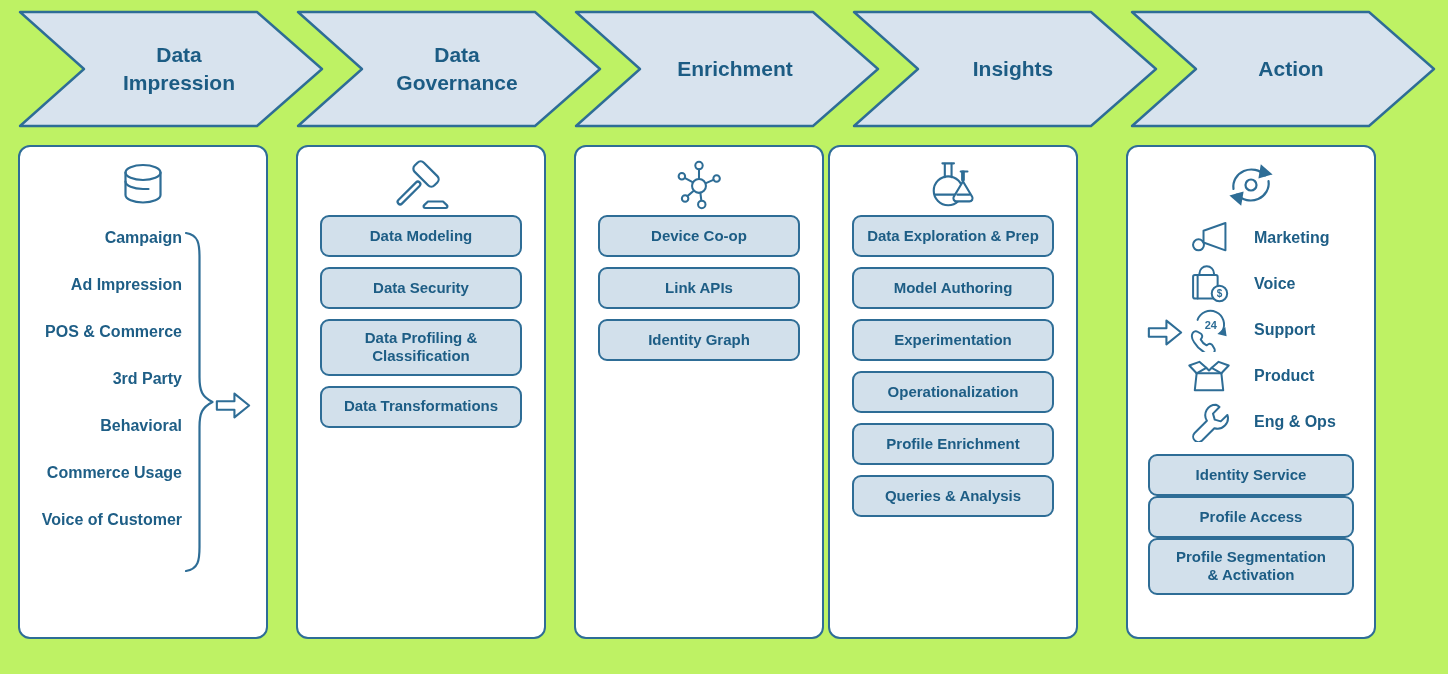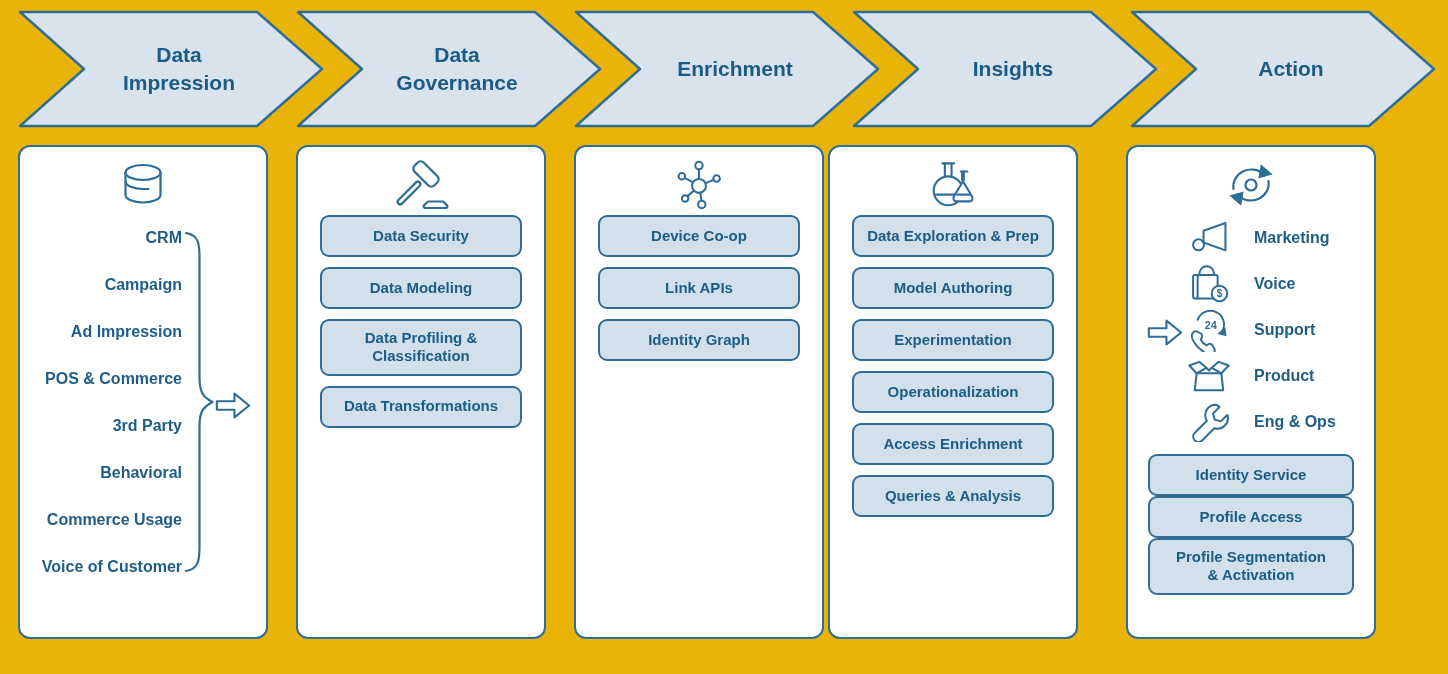--- a/index.html
+++ b/index.html
@@ -1,17 +1,17 @@
 <!DOCTYPE html>
 <html><head>
 <meta charset="utf-8">
 <style>
   html,body{margin:0;padding:0;background:#ffffff;}
   .canvas{
-    position:relative;width:1448px;height:674px;background:#eab308;overflow:hidden;
+    position:relative;width:1448px;height:674px;background:#bef264;overflow:hidden;
     font-family:"Liberation Sans","DejaVu Sans",sans-serif;font-weight:700;color:#1c5c84;
   }
   
   .chevron{position:absolute;top:10px;width:306px;height:118px;}
   .chevron svg{position:absolute;left:0;top:0;}
   .chev-poly{fill:#d8e3ee;stroke:#2e6d96;stroke-width:2.4;stroke-linejoin:round;}
   .chev-label{
     position:absolute;left:46px;width:230px;top:50%;transform:translateY(-50%);
     text-align:center;font-size:21px;line-height:1.32;color:#1c5c84;
   }
@@ -99,21 +99,20 @@
 
   <div class="card" style="left:18px">
     <div class="card-icon">
       <svg width="50" height="46" viewBox="0 0 50 46">
         <ellipse class="st" cx="25" cy="10.5" rx="17.5" ry="7.5"></ellipse>
         <path class="st" d="M7.5,10.5 V33 a17.5,7.5 0 0 0 35,0 V10.5"></path>
         <path class="st" d="M7.5,19.5 a17.5,7.5 0 0 0 17.5,7.5 h5.5"></path>
       </svg>
     </div>
     <div class="src-list">
-      <div class="src-item">CRM</div>
       <div class="src-item">Campaign</div>
       <div class="src-item">Ad Impression</div>
       <div class="src-item">POS &amp; Commerce</div>
       <div class="src-item">3rd Party</div>
       <div class="src-item">Behavioral</div>
       <div class="src-item">Commerce Usage</div>
       <div class="src-item">Voice of Customer</div>
     </div>
     <svg class="brace" width="32" height="342" viewBox="0 0 32 342">
       <path class="st" d="M3,2 C15.5,4 16.5,13 16.5,26 V146 C16.5,160 19,165.5 29.5,171 C19,176.5 16.5,182 16.5,196 V316 C16.5,329 15.5,338 3,340"></path>
@@ -129,22 +128,22 @@
         <g transform="rotate(-45 34 16)">
             <rect class="st" x="27.5" y="2" width="13" height="28" rx="4.5"></rect>
           </g>
         <g transform="rotate(45 17 35)">
             <rect class="st" x="14.5" y="20" width="5" height="30" rx="2.5"></rect>
           </g>
         <path class="st" d="M33.5,50 h20 c1.8,0 2.6,-1.6 1.3,-2.9 l-3.8,-3.6 h-15 l-3.8,3.6 c-1.3,1.3 -0.5,2.9 1.3,2.9 z"></path>
       </svg>
     </div>
     <div class="btn-stack">
+      <div class="pill">Data Modeling</div>
       <div class="pill">Data Security</div>
-      <div class="pill">Data Modeling</div>
       <div class="pill">Data Profiling &amp;
 Classification</div>
       <div class="pill">Data Transformations</div>
     </div>
   </div>
 
   <div class="card" style="left:574px">
     <div class="card-icon">
       <svg width="50" height="56" viewBox="0 0 54 58">
         <circle class="st" cx="27" cy="30" r="7.5"></circle>
@@ -178,21 +177,21 @@
         <path class="st wh" d="M38.5,13 v8.8 L48.9,39.2 a3.2,3.2 0 0 1 -2.8,4.8 H32.6 a3.2,3.2 0 0 1 -2.8,-4.8 L40.2,21.8 V13 z"></path>
         <line class="st" x1="37" y1="13" x2="44" y2="13"></line>
         <line class="st" x1="33.5" y1="37" x2="46" y2="37"></line>
       </svg>
     </div>
     <div class="btn-stack">
       <div class="pill">Data Exploration &amp; Prep</div>
       <div class="pill">Model Authoring</div>
       <div class="pill">Experimentation</div>
       <div class="pill">Operationalization</div>
-      <div class="pill">Access Enrichment</div>
+      <div class="pill">Profile Enrichment</div>
       <div class="pill">Queries &amp; Analysis</div>
     </div>
   </div>
 
   <div class="card" style="left:1126px">
     <div class="card-icon">
       <svg width="56" height="48" viewBox="0 0 56 48">
         <circle class="st" cx="28" cy="24" r="5.5"></circle>
         <path class="st" d="M10.5,28 A18,17 0 0 1 42,14.5"></path>
         <path class="fl" d="M37.8,3.2 L49.6,13.4 L35.4,17.4 z"></path>

